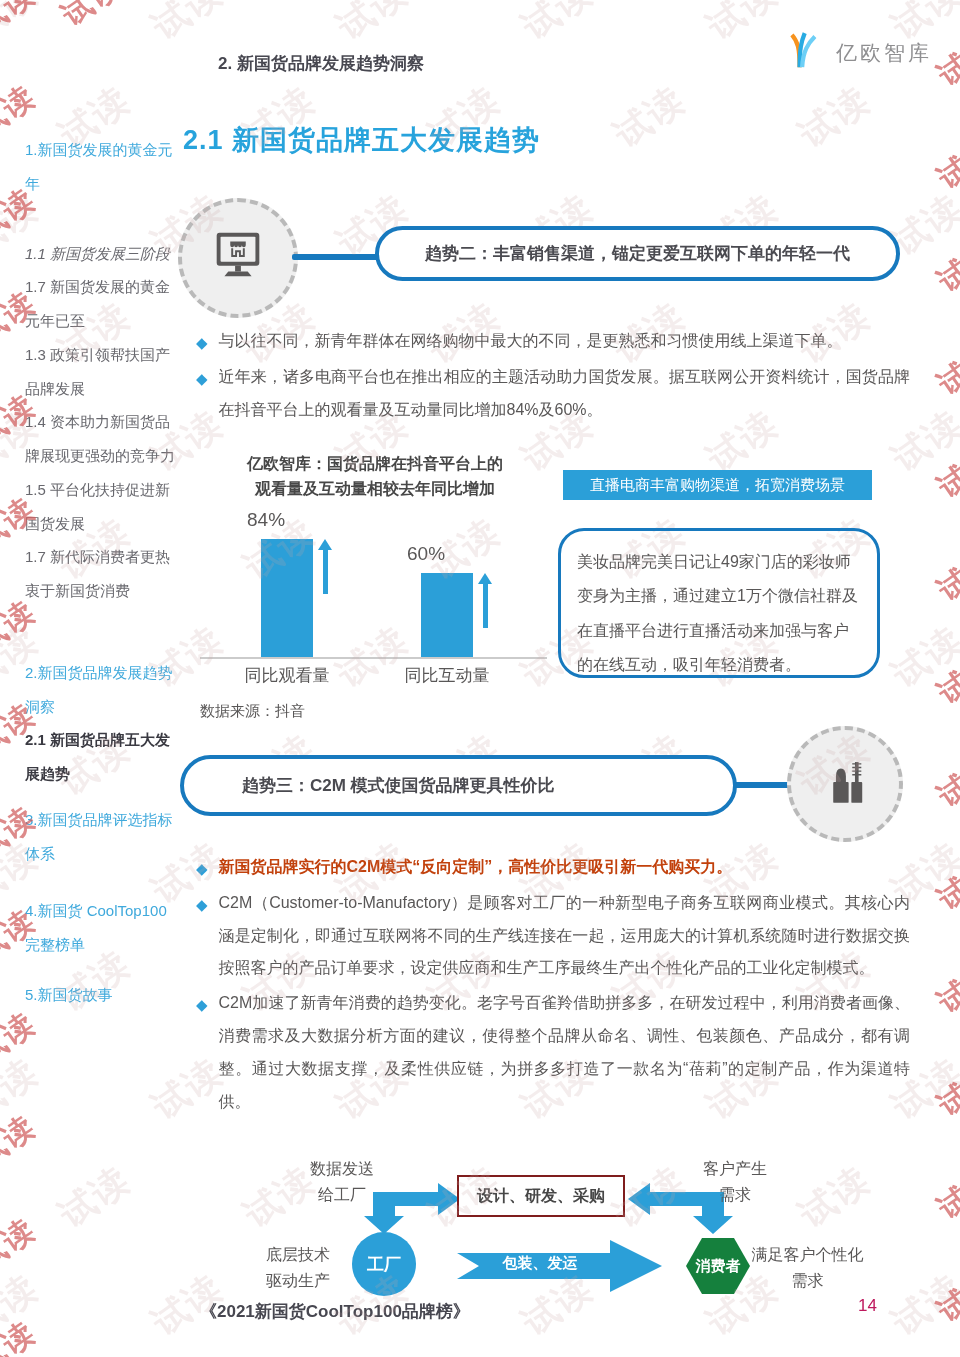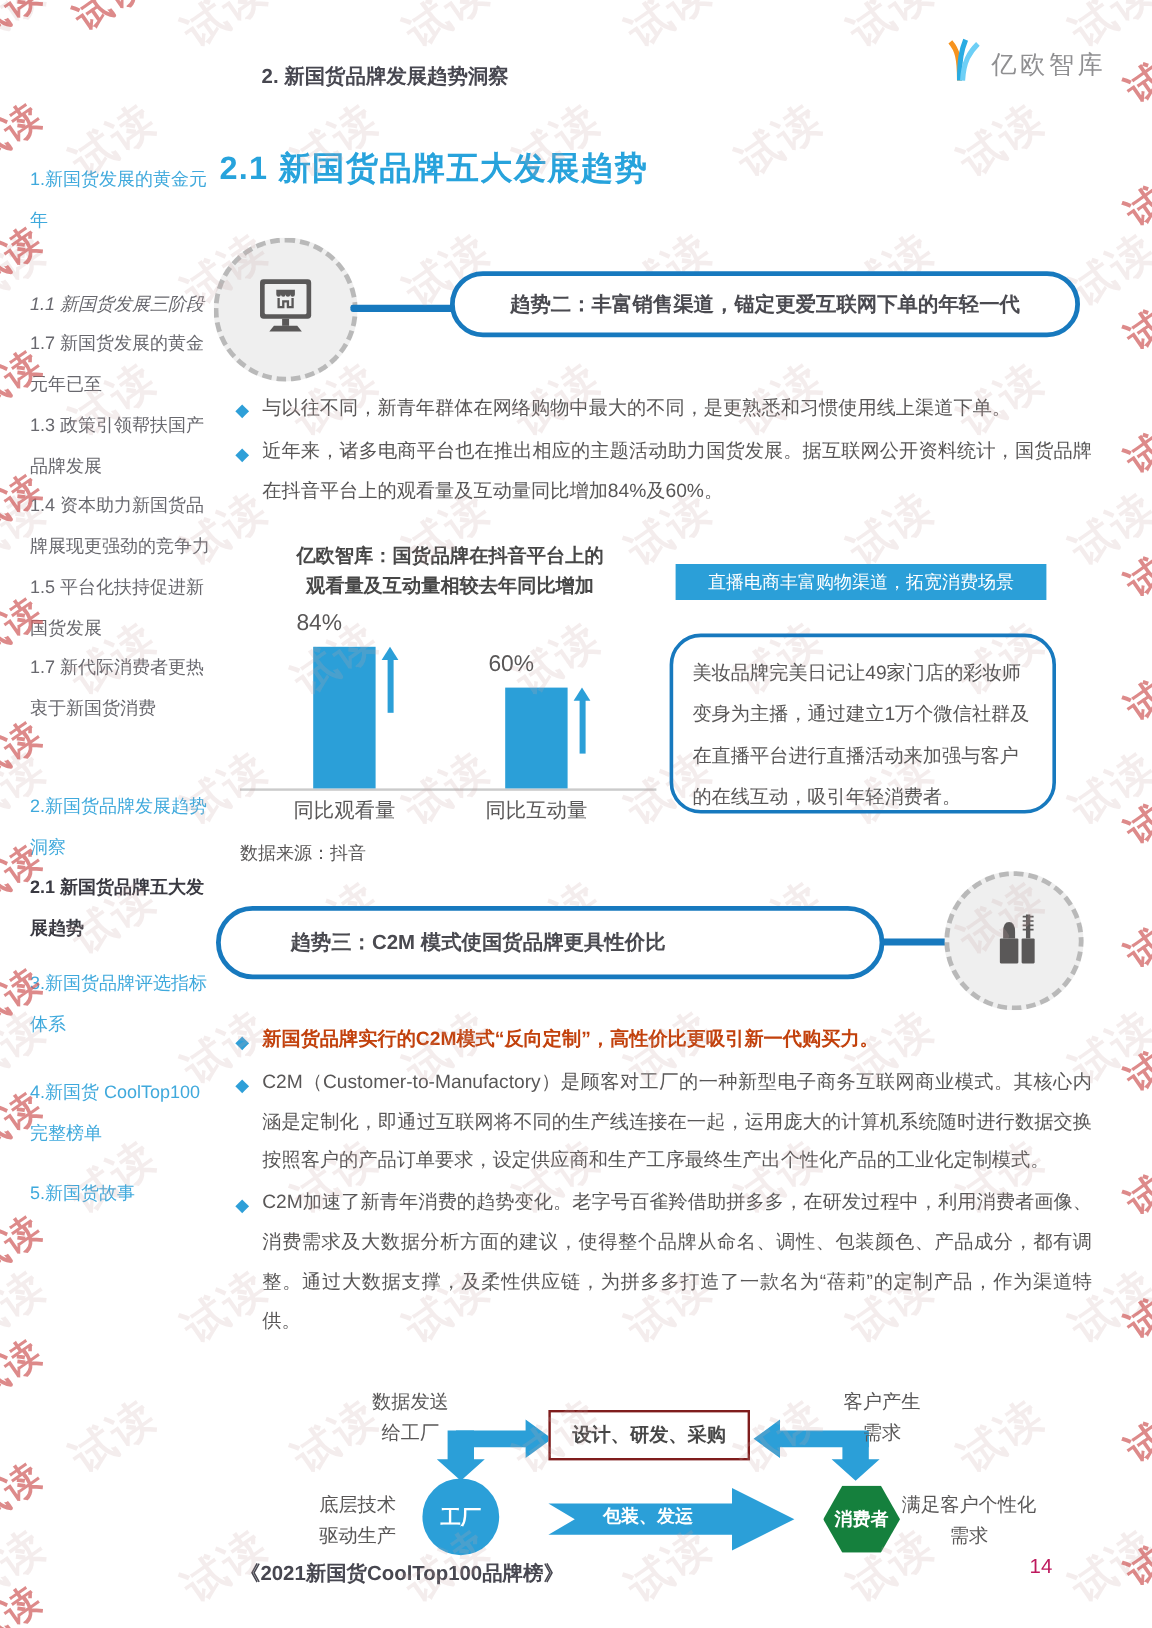--- a/index.html
+++ b/index.html
@@ -10,21 +10,21 @@
   #wm-layer{position:absolute;inset:0;pointer-events:none;z-index:5;}
   .wm{position:absolute;font-size:36px;font-weight:bold;letter-spacing:2px;white-space:nowrap;
       transform:rotate(-35deg);}
   .wm-light{color:rgba(198,164,164,0.20);}
   .wm-red{color:rgba(206,88,88,0.70);font-size:30px;}
 
   .abs{position:absolute;}
 
   
   #section-header{left:218px;top:52px;font-size:17px;font-weight:bold;color:#474750;}
-  #logo{left:786px;top:30px;display:flex;align-items:center;gap:6px;}
+  #logo{left:786px;top:30px;display:flex;align-items:center;gap:16px;}
   #logo .logo-text{font-size:21px;color:#8f8f91;letter-spacing:3px;}
 
   
   #sidebar{left:25px;top:133px;width:156px;font-size:15px;line-height:2.25;}
   .nav-item{cursor:pointer;}
   .nav-section{color:#3fa9dc;}
   .nav-sub{color:#68686e;}
   .nav-active{color:#3a3a42;font-weight:bold;}
   .mt-34{margin-top:36px;font-style:italic;}.mt-48{margin-top:48px;}.mt-12{margin-top:12px;}
   .mt-24{margin-top:24px;}.mt-16{margin-top:16px;}

